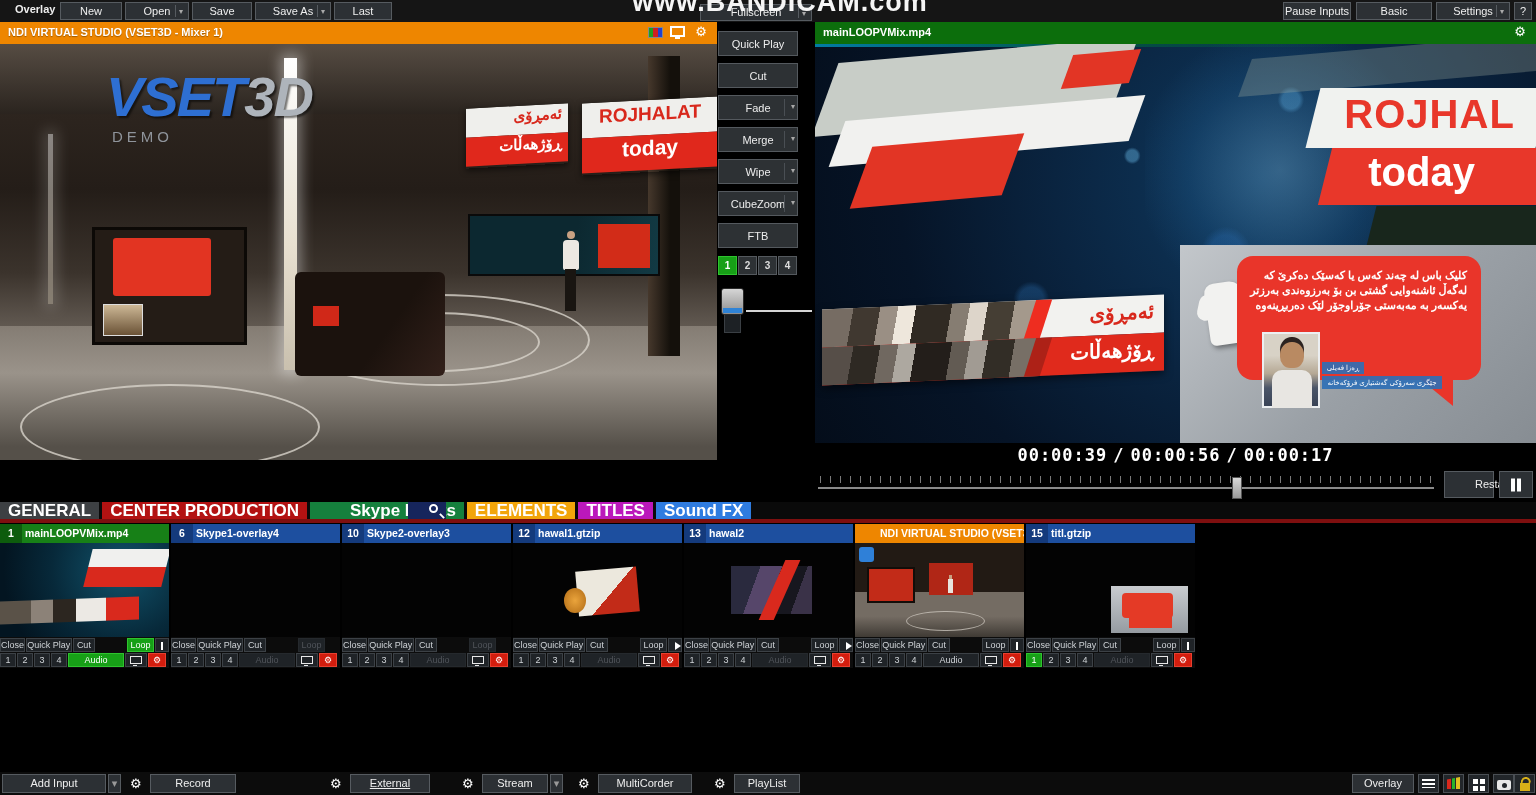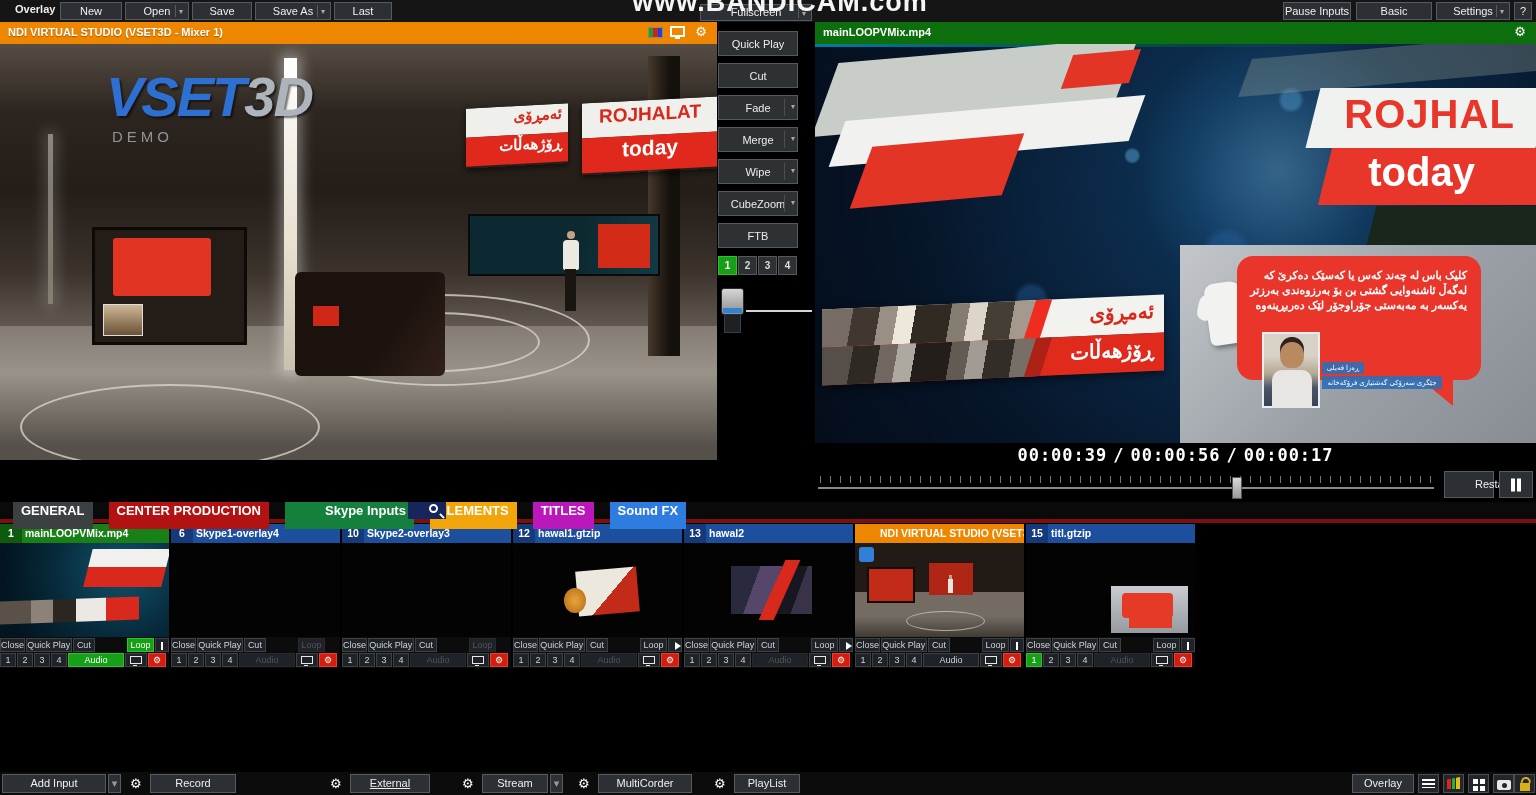--- a/index.html
+++ b/index.html
@@ -101,21 +101,21 @@
   .seek-ticks { position:absolute; left:820px; top:476px; width:612px; height:7px; background:repeating-linear-gradient(90deg,#9a9a9a 0 1px,transparent 1px 10px); opacity:.8; }
   .seek-line { position:absolute; left:818px; top:487px; width:616px; height:2px; background:#8a8a8a; }
   .seek-handle { position:absolute; left:1232px; top:477px; width:10px; height:22px; background:linear-gradient(#d9d9d9,#9a9a9a); border:1px solid #555; }
   .restart-btn { position:absolute; left:1444px; top:471px; width:50px; height:27px; background:#2c3034; border:1px solid #565b60; color:#eee; font-size:11px; text-align:center; line-height:25px;padding-left:30px; }
   .pause-btn { position:absolute; left:1499px; top:471px; width:34px; height:27px; background:#2c3034; border:1px solid #565b60; }
   .pause-glyph { position:absolute; left:50%; top:50%; transform:translate(-50%,-50%); width:10px; height:13px; border-left:4px solid #fff; border-right:4px solid #fff; }
 
   
   .tab-bar { position:absolute; left:0; top:502px; width:1536px; height:17px; background:#0a0a0a; z-index:20; }
   .tabs-wrap { position:absolute; left:0; top:0; display:flex; gap:3px; }
-  .tab { height:27px; padding:0 8px; font-size:13px; font-weight:bold; color:#fff; line-height:17px; white-space:nowrap;margin-left:13px; }
+  .tab { height:17px; padding:0 8px; font-size:17px; font-weight:bold; color:#fff; line-height:17px; white-space:nowrap; }
   .tab-gray{background:#3d4043;} .tab-red{background:#b31212;} .tab-green{background:#15803d;padding-left:40px;} .tab-orange{background:#f2a50a;} .tab-purple{background:#bb18bb;} .tab-blue{background:#2f7ce0;}
   .tab-stub { width:38px; height:17px; background:#16255c; }
   .search-btn { position:absolute; left:426px; top:0px; width:20px; height:17px; }
   .search-glyph { position:absolute; left:3px; top:2px; width:9px; height:9px; border:2px solid #fff; border-radius:50%; }
   .search-glyph::after { content:""; position:absolute; left:8px; top:9px; width:6px; height:2px; background:#fff; transform:rotate(45deg); }
   .red-line { position:absolute; left:0; top:519px; width:1536px; height:4px; background:#7e0f0f; }
 
   
   .inputs-row { position:absolute; left:0; top:524px; display:flex; gap:2px; }
   .input-tile { width:169px; height:144px; position:relative; background:#0c0c0c; }

